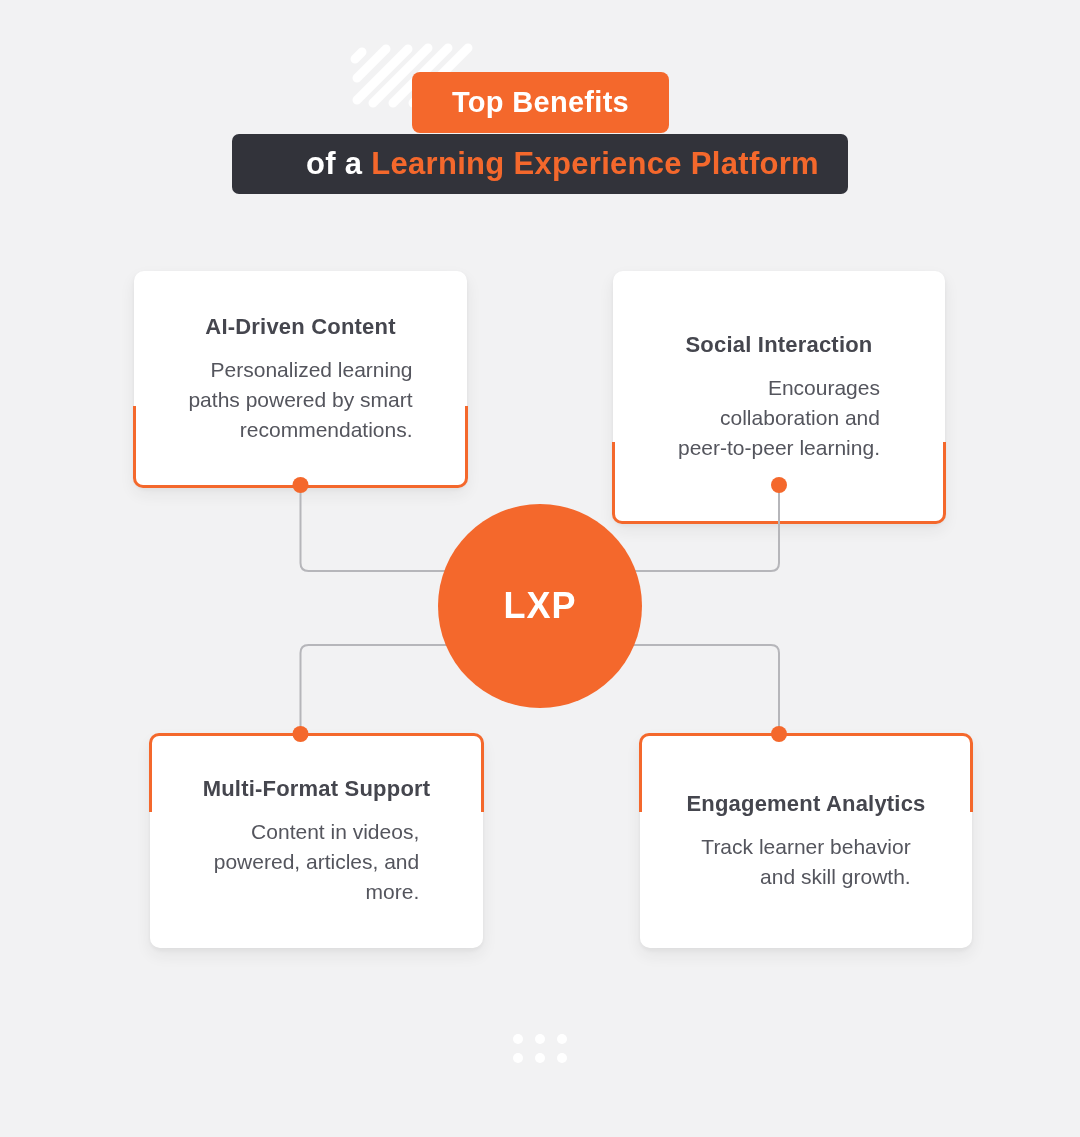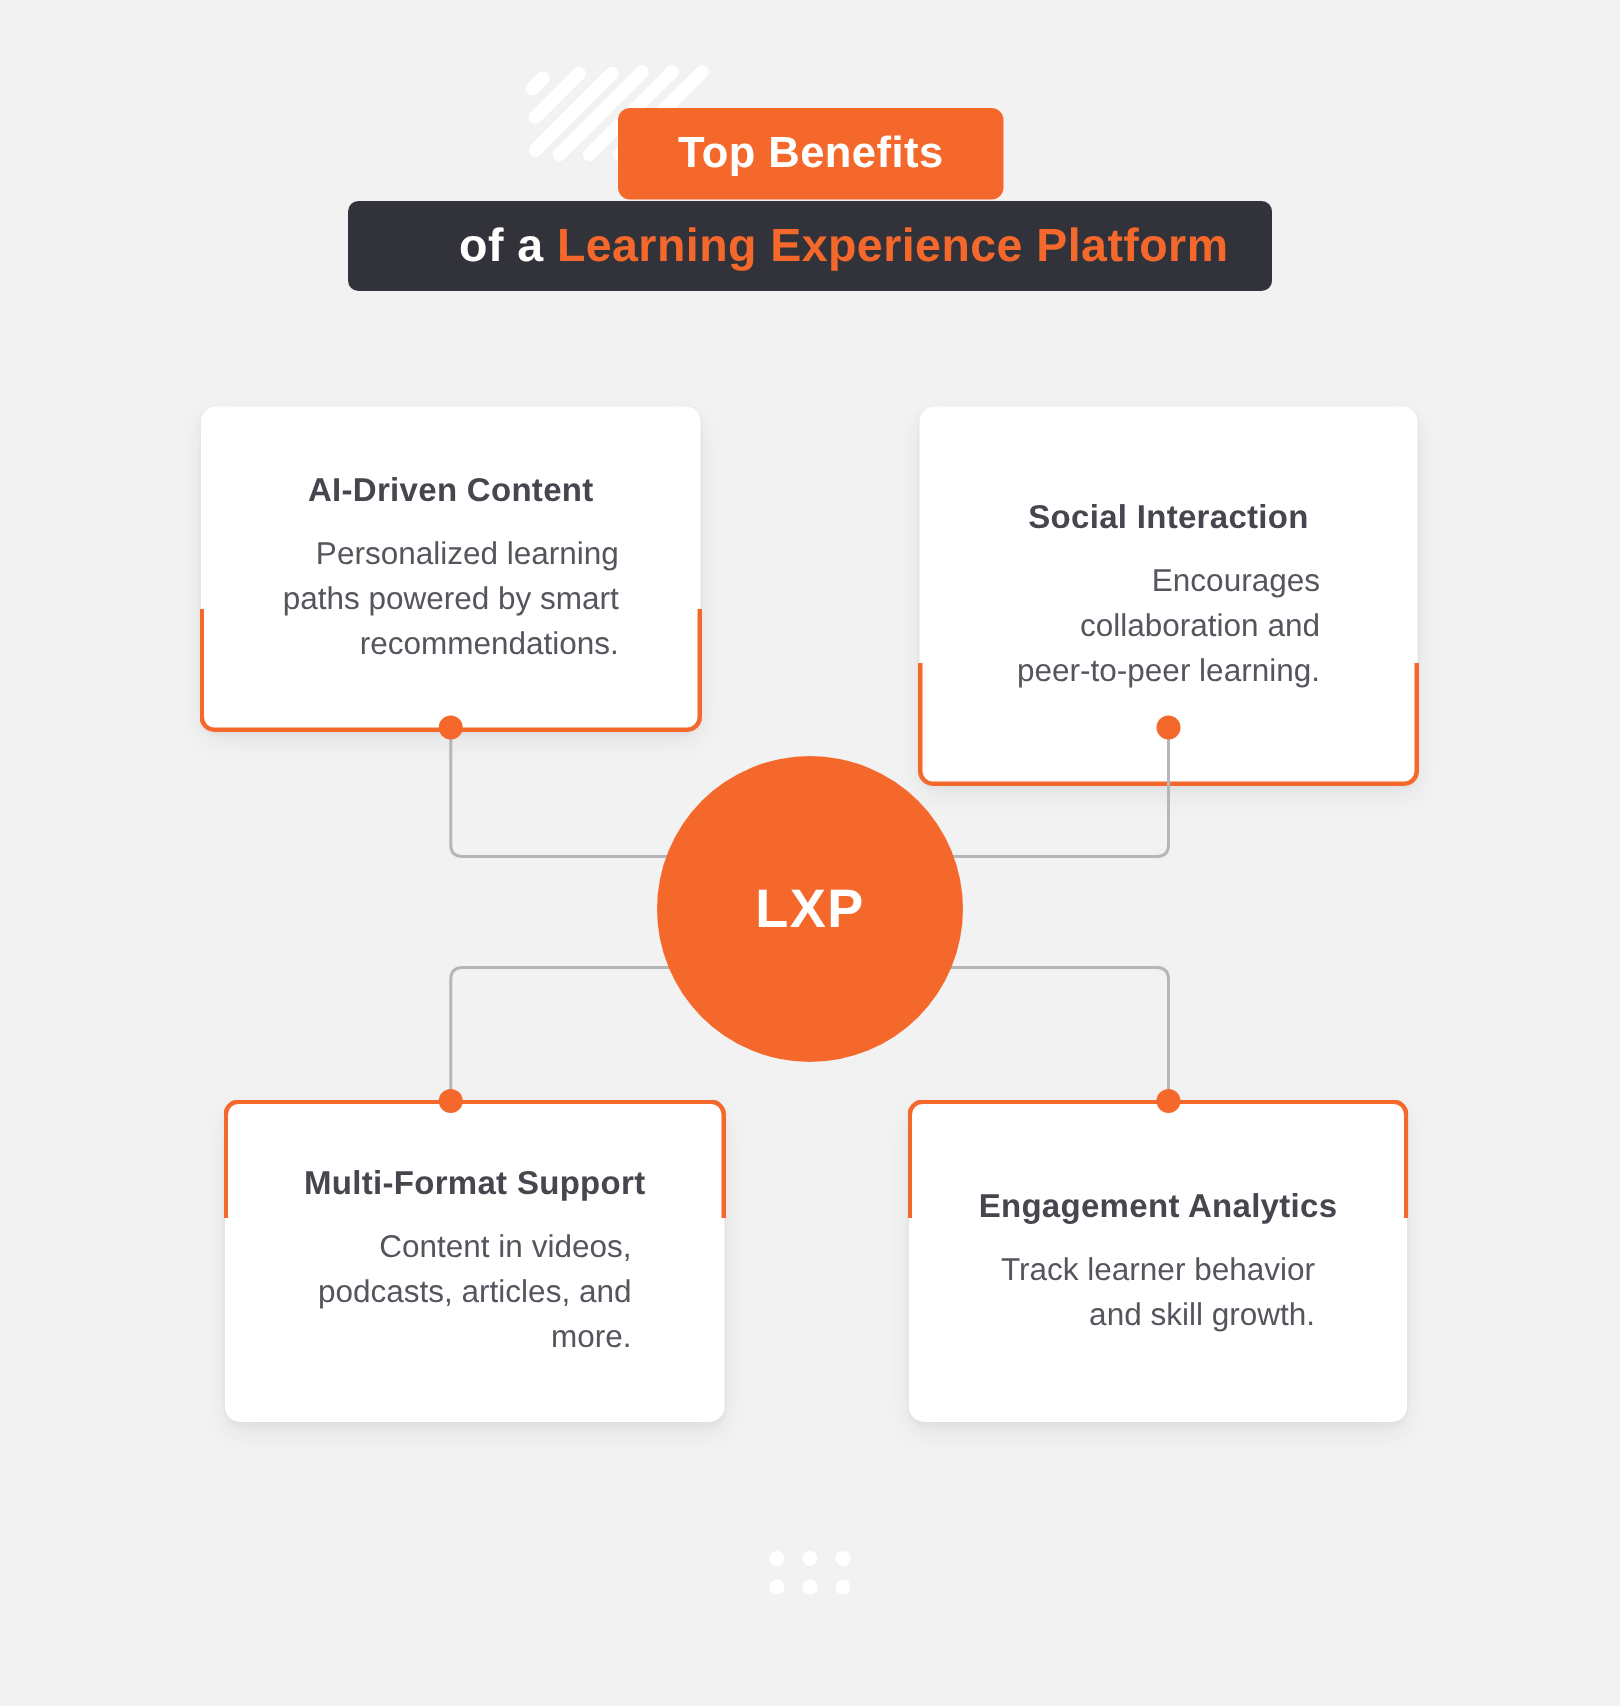--- a/index.html
+++ b/index.html
@@ -39,21 +39,21 @@
   
   .card{
     position:absolute;z-index:1;background:var(--card-bg);border-radius:10px;
     box-shadow:0 7px 16px rgba(40,40,45,.07),0 2px 4px rgba(40,40,45,.05);
     display:flex;flex-direction:column;justify-content:center;align-items:center;
     text-align:right;padding:0 22px;
   }
   .card.tl{left:134px;top:271px;width:333px;height:216px;}
   .card.tr{left:613px;top:271px;width:332px;height:252px;}
   .card.bl{left:150px;top:734px;width:333px;height:214px;}
-  .card.br{left:606px;top:734px;width:332px;height:214px;}
+  .card.br{left:640px;top:734px;width:332px;height:214px;}
   .card-title{
     color:var(--card-title);font-size:22px;font-weight:bold;
     letter-spacing:.2px;margin-bottom:15px;
   }
   .card-body{
     color:var(--card-body);font-size:21px;line-height:30px;white-space:pre-line;
   }
   .bracket{
     position:absolute;left:-1px;right:-1px;pointer-events:none;
     border:3px solid var(--accent);
@@ -112,21 +112,21 @@
     <div class="card-title">Social Interaction</div>
     <div class="card-body">Encourages
 collaboration and
 peer-to-peer learning.</div>
     <div class="bracket bottom"></div>
   </div>
 
   <div class="card bl">
     <div class="card-title">Multi-Format Support</div>
     <div class="card-body">Content in videos,
-podcasts, articles, and
+powered, articles, and
 more.</div>
     <div class="bracket top"></div>
   </div>
 
   <div class="card br">
     <div class="card-title">Engagement Analytics</div>
     <div class="card-body">Track learner behavior
 and skill growth.</div>
     <div class="bracket top"></div>
   </div>

